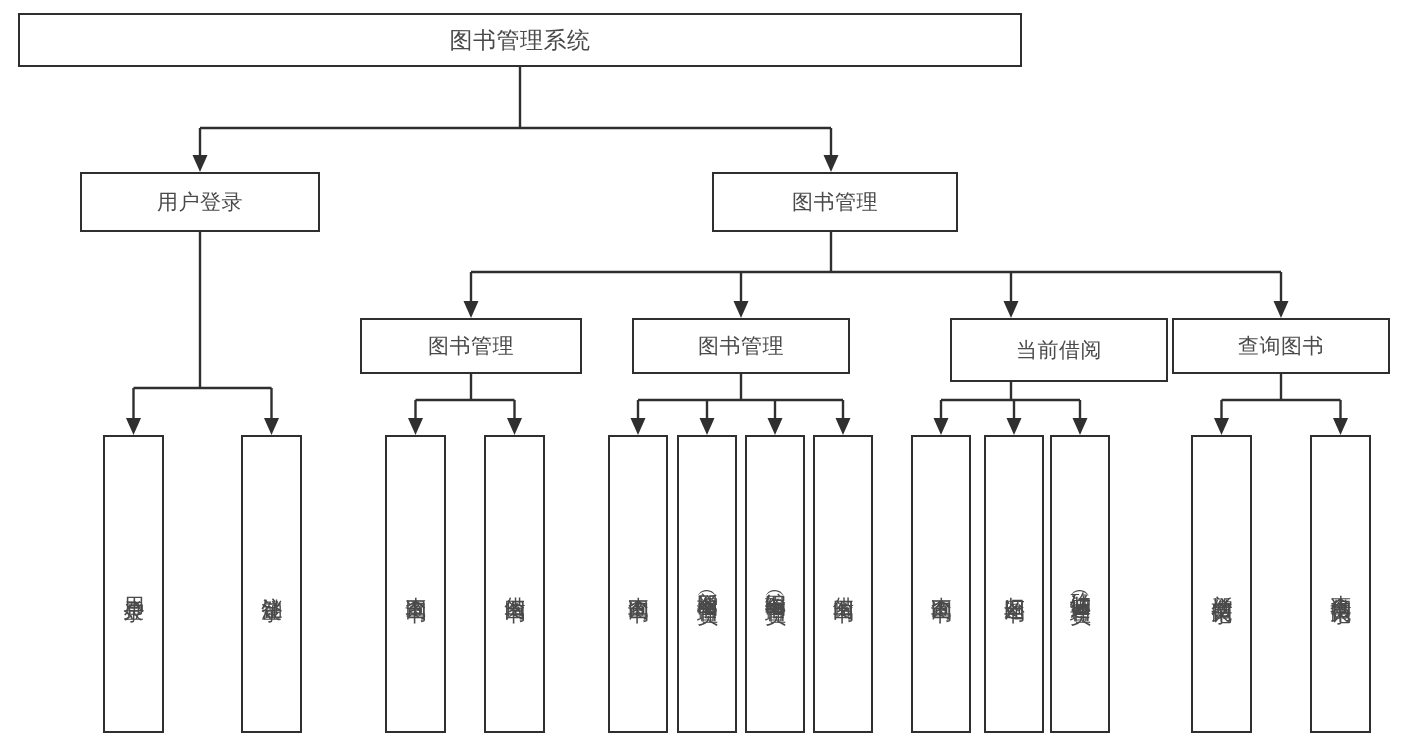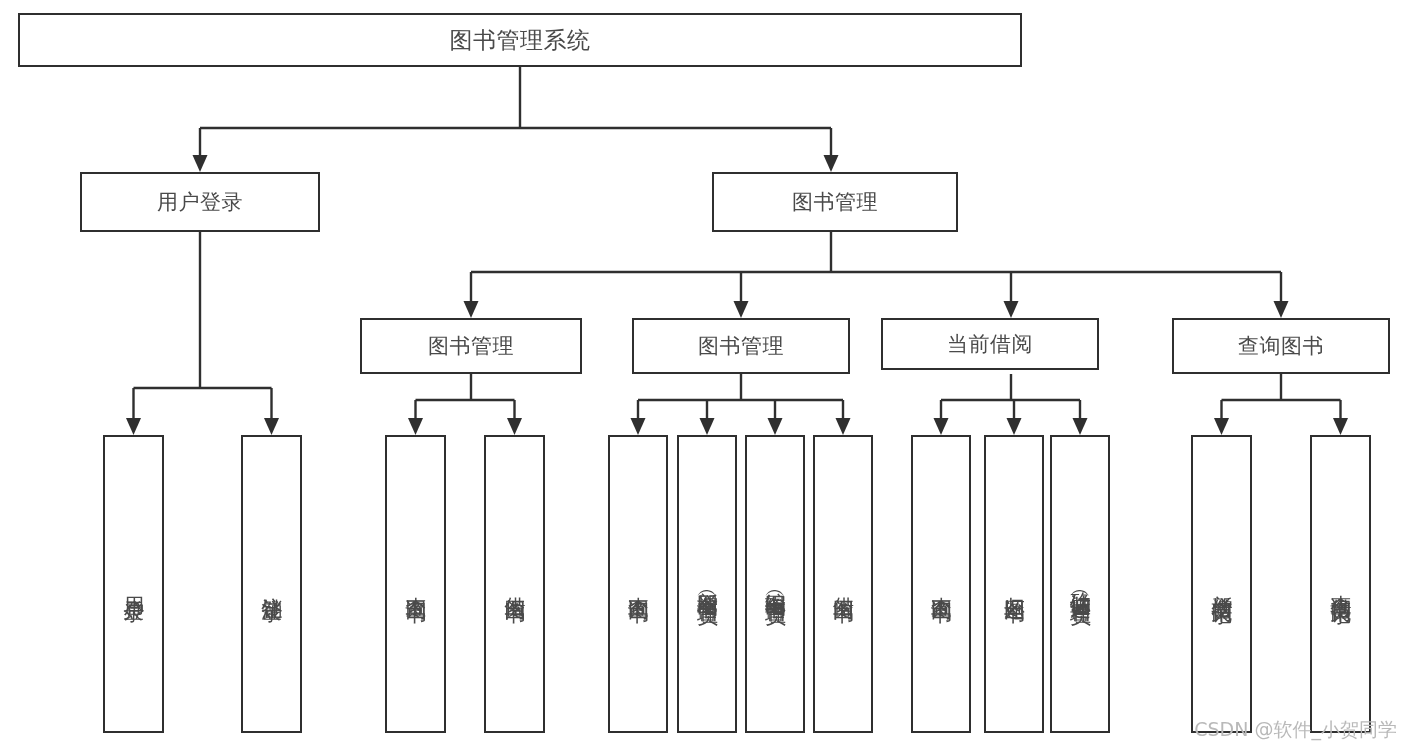--- a/index.html
+++ b/index.html
@@ -164,21 +164,21 @@
       </div>
       <div class="node mid" style="left: 712px; top: 172px; width: 246px; height: 60px;">
         <span class="node-label">图书管理</span>
       </div>
       <div class="node mid" style="left: 360px; top: 318px; width: 222px; height: 56px;">
         <span class="node-label">图书管理</span>
       </div>
       <div class="node mid" style="left: 632px; top: 318px; width: 218px; height: 56px;">
         <span class="node-label">图书管理</span>
       </div>
-      <div class="node mid" style="left: 881px; top: 318px; width: 218px; height: 52px;">
+      <div class="node mid" style="left: 950px; top: 318px; width: 218px; height: 64px;">
         <span class="node-label">当前借阅</span>
       </div>
       <div class="node mid" style="left: 1172px; top: 318px; width: 218px; height: 56px;">
         <span class="node-label">查询图书</span>
       </div>
       <div class="node leaf" style="left: 103px; top: 435px; width: 61px; height: 298px;">
         <span class="node-label">用户登录</span>
       </div>
       <div class="node leaf" style="left: 241px; top: 435px; width: 61px; height: 298px;">
         <span class="node-label">注销登录</span>
@@ -211,15 +211,14 @@
         <span class="node-label">确认归还（管理员）</span>
       </div>
       <div class="node leaf" style="left: 1191px; top: 435px; width: 61px; height: 298px;">
         <span class="node-label">新增借阅记录</span>
       </div>
       <div class="node leaf" style="left: 1310px; top: 435px; width: 61px; height: 298px;">
         <span class="node-label">查询借阅记录</span>
       </div>
     </div>
 
-  <div id="watermark">CSDN @软件_小贺同学</div>
 
 </div>
 
 </body></html>

